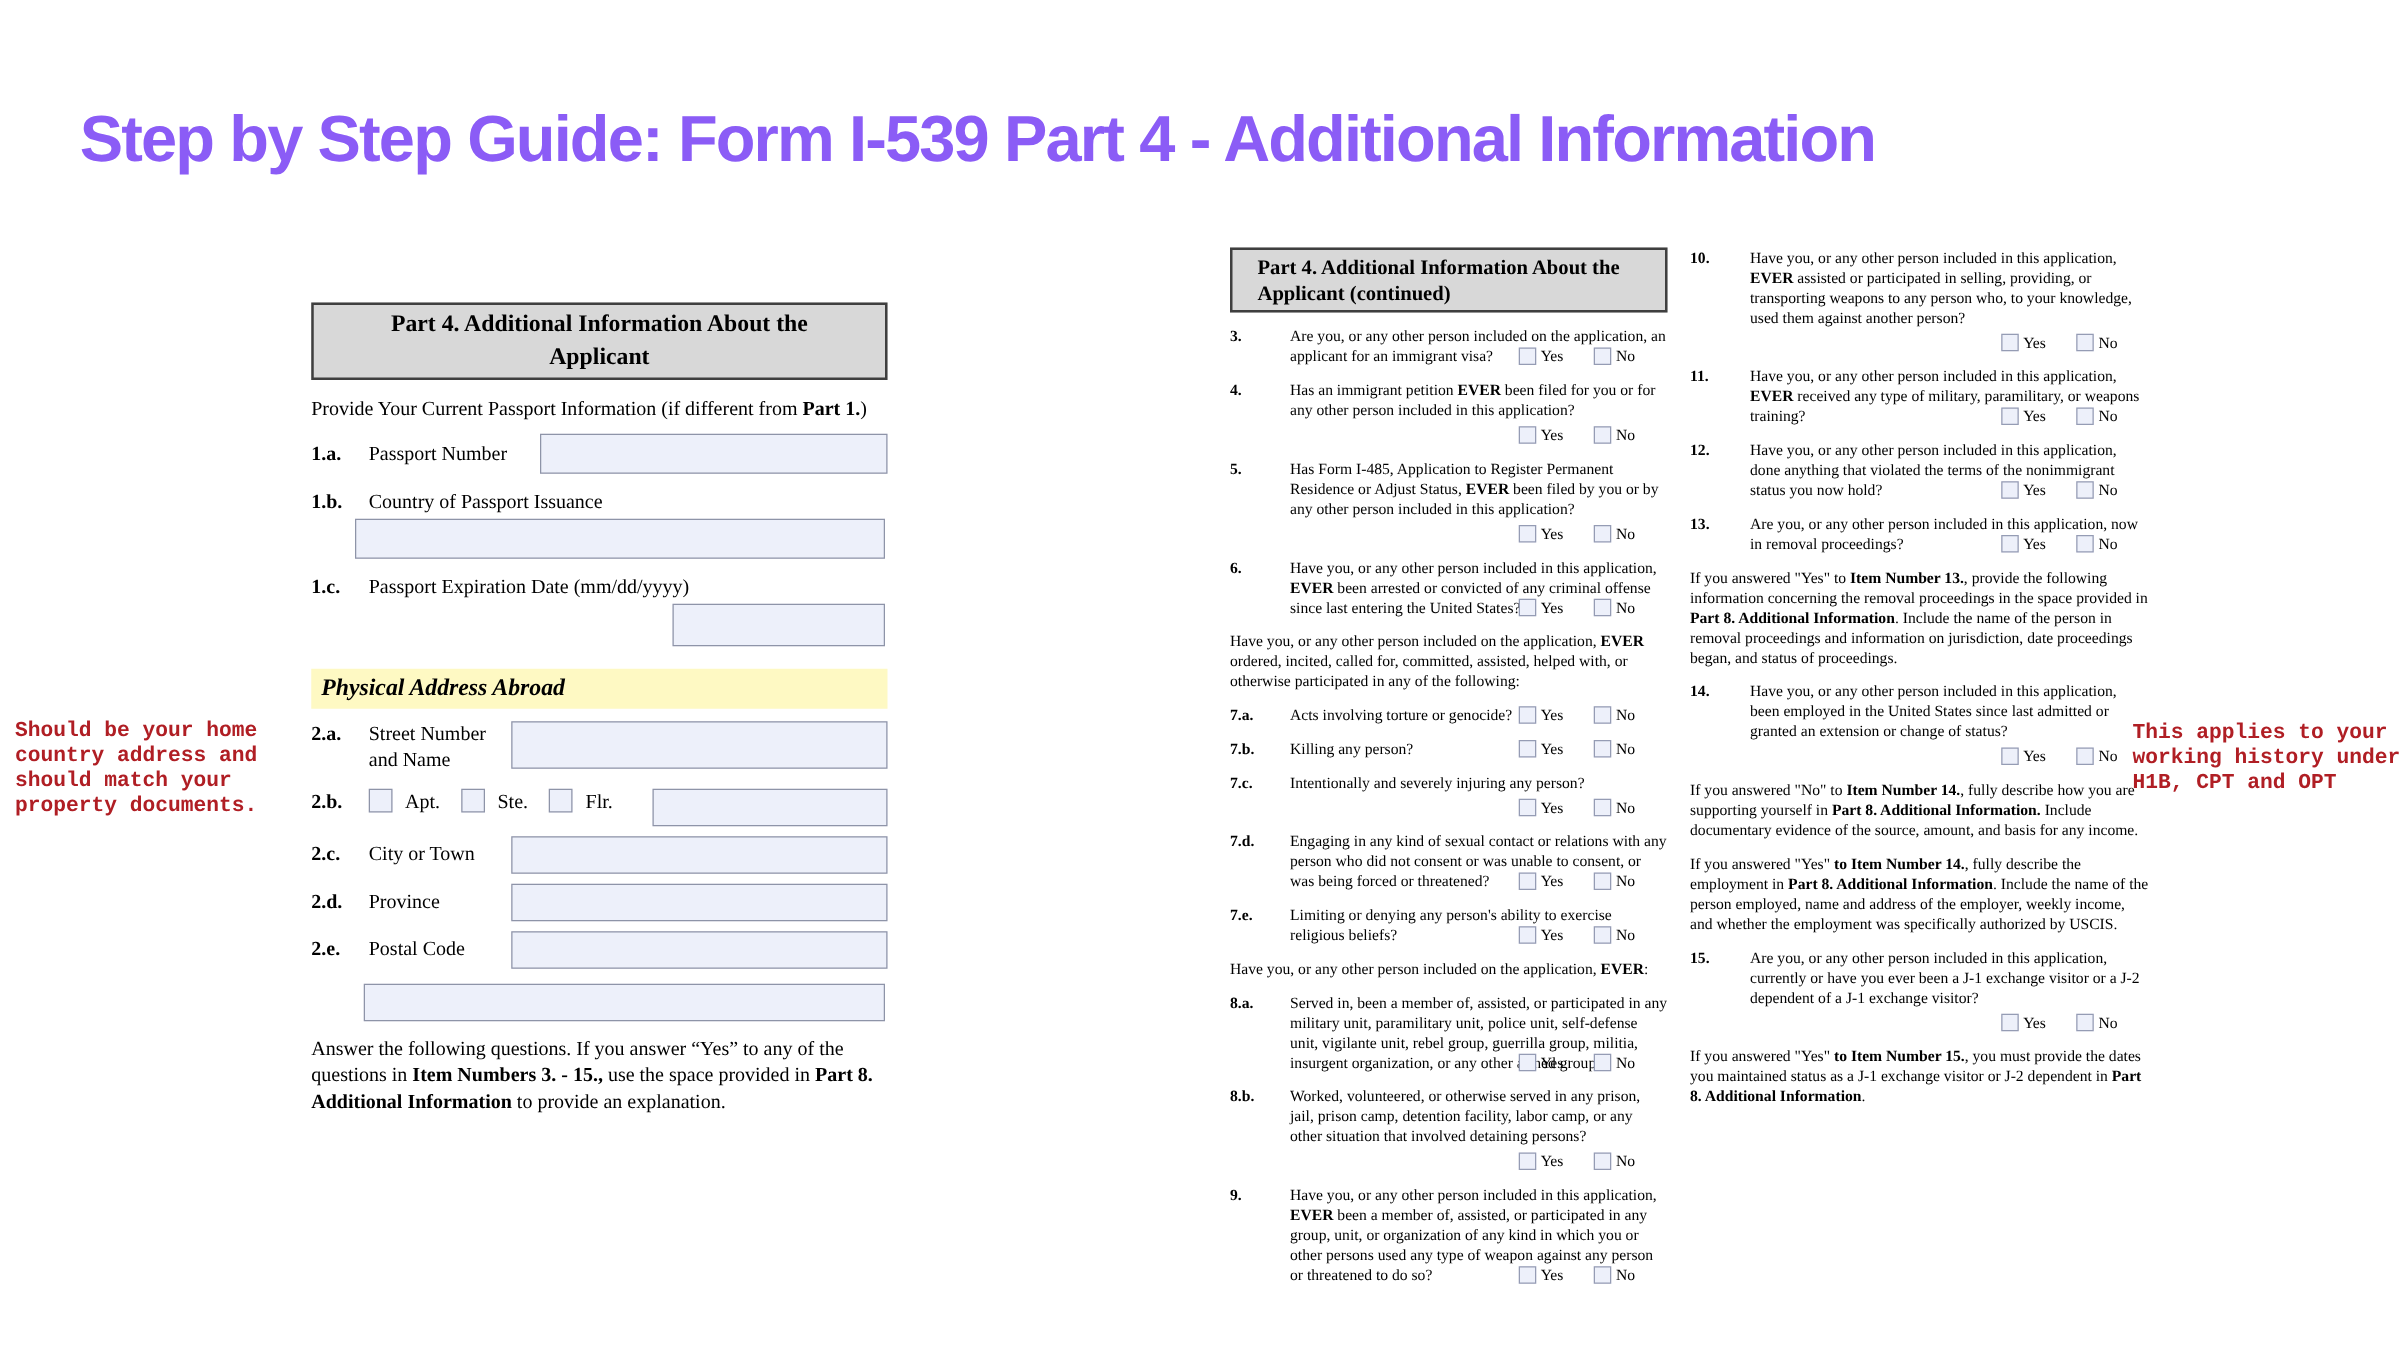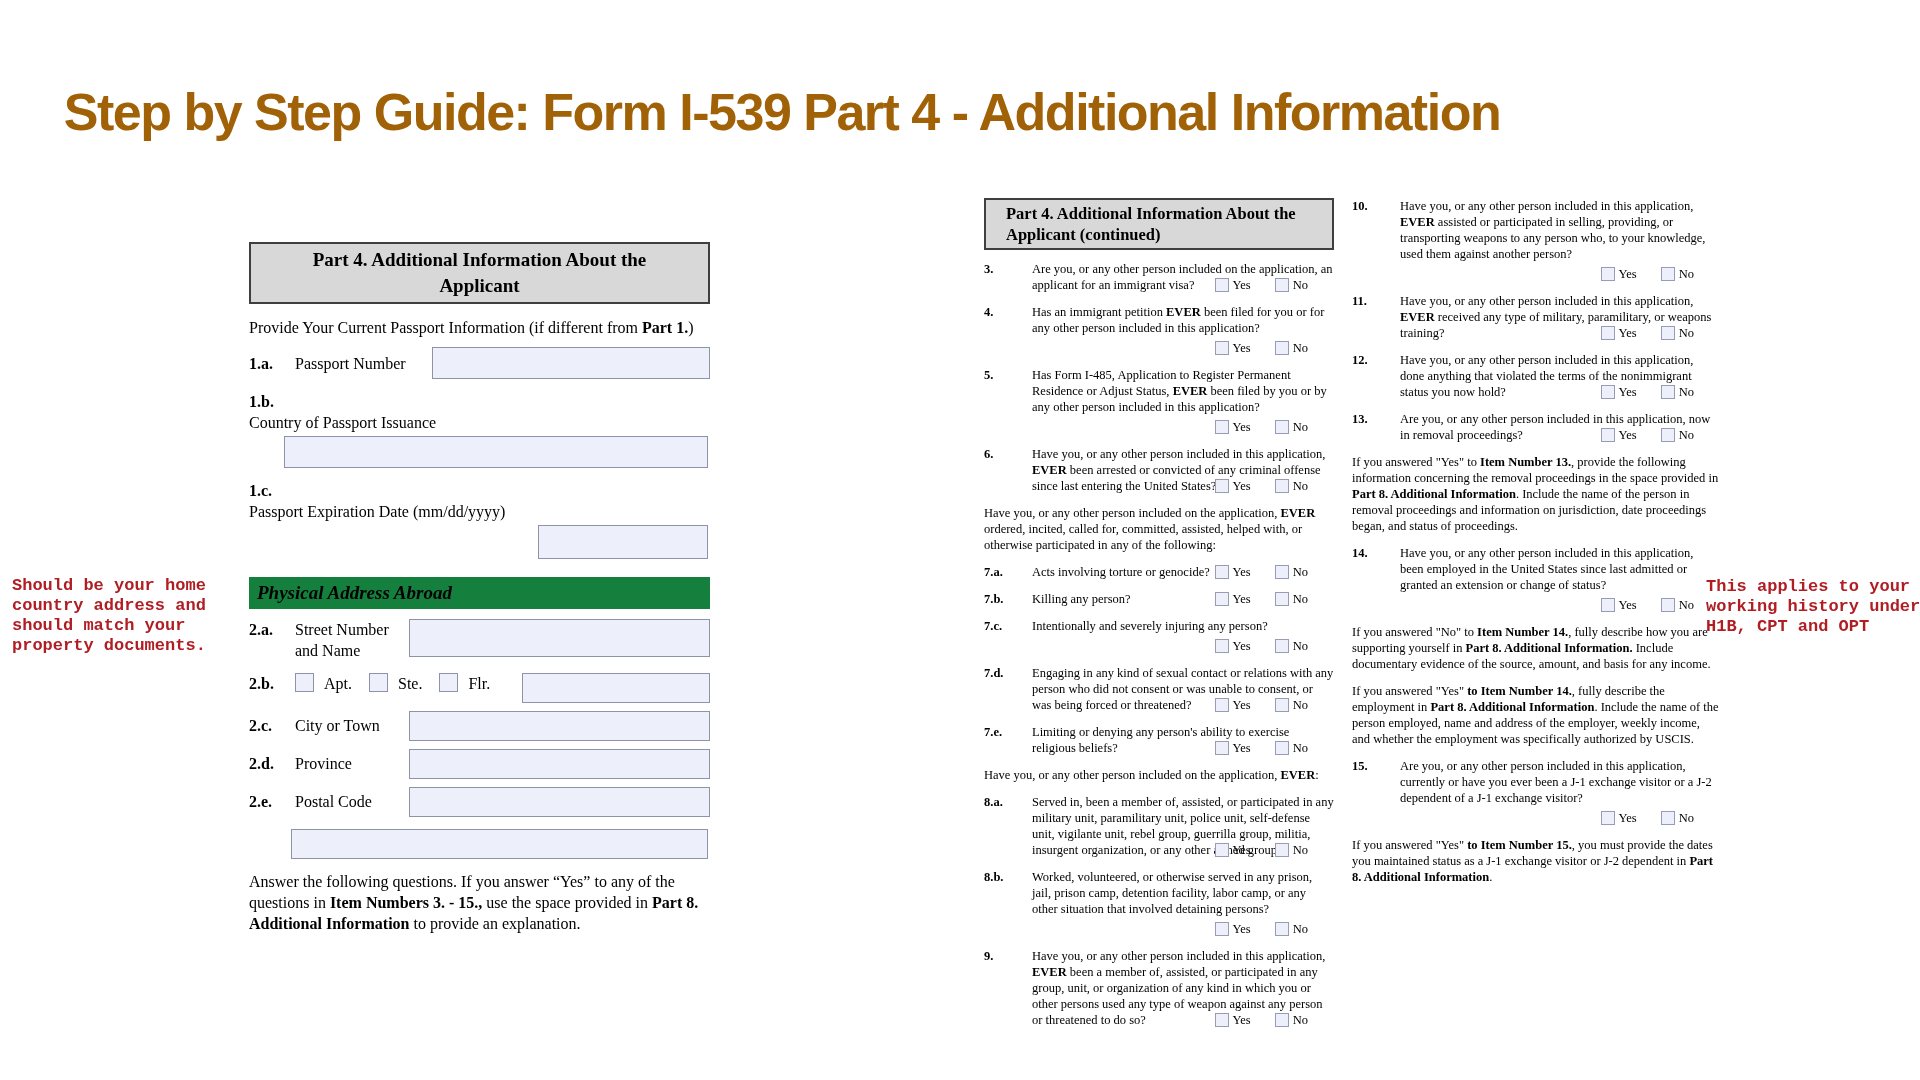--- a/index.html
+++ b/index.html
@@ -2,40 +2,40 @@
 <html><head>
 <meta charset="utf-8">
 <style>
   html,body { margin:0; padding:0; background:#ffffff; }
   #canvas { position:relative; width:1920px; height:1080px; background:#ffffff; overflow:hidden;
             font-family:"Liberation Serif", serif; color:#000; }
 
   
   .page-title { position:absolute; top:82px; left:0; width:1564px; text-align:center;
                 font-family:"Liberation Sans", sans-serif; font-weight:bold; font-size:52px;
-                letter-spacing:-1.5px; color:#a16207; white-space:nowrap; }
+                letter-spacing:-1.5px; color:#8b5cf6; white-space:nowrap; }
 
   
   .note { position:absolute; font-family:Liberation Mono, monospace; font-weight:bold;
           color:#b01e24; font-size:17px; line-height:20px; }
   #note-left  { left:12px;  top:576px; width:250px; }
   #note-right { left:1706px; top:577px; width:220px; }
 
   
   .hdr-box { background:#d8d8d8; border:2px solid #3f3f3f; font-weight:bold; padding:3px 20px; }
   .input { display:block; background:#edf0fa; border:1px solid #8e94a8; box-sizing:border-box; }
 
   
   #left-col { position:absolute; left:249px; top:242px; width:461px; font-size:16px; line-height:21px; }
   #left-col .hdr-box { font-size:19px; line-height:26px;text-align:center; }
-  .sec-hdr { background:#15803d; font-weight:bold; font-style:italic; font-size:19px;
+  .sec-hdr { background:#fef9c3; font-weight:bold; font-style:italic; font-size:19px;
              line-height:24px; padding:4px 8px; margin:18px 0 10px; }
   .intro { margin:13px 0 15px; }
   .frow { display:flex; align-items:flex-start; margin-bottom:12px; }
-  .frow.tight { margin-bottom:3px;flex-direction:column; }
+  .frow.tight { margin-bottom:3px; }
   .fgroup { margin-bottom:12px; }
   .fnum { font-weight:bold; width:46px; flex:none; }
   .flab { flex:1; }
   .cbx { width:19px; height:19px; background:#edf0fa; border:1px solid #8e94a8; flex:none;
          display:inline-block; box-sizing:border-box; }
   .optlab { margin-left:10px; margin-right:17px; }
   .closing { margin-top:4px; }
 
   
   .qcol { position:absolute; top:198px; font-size:12.5px; line-height:16px; }

